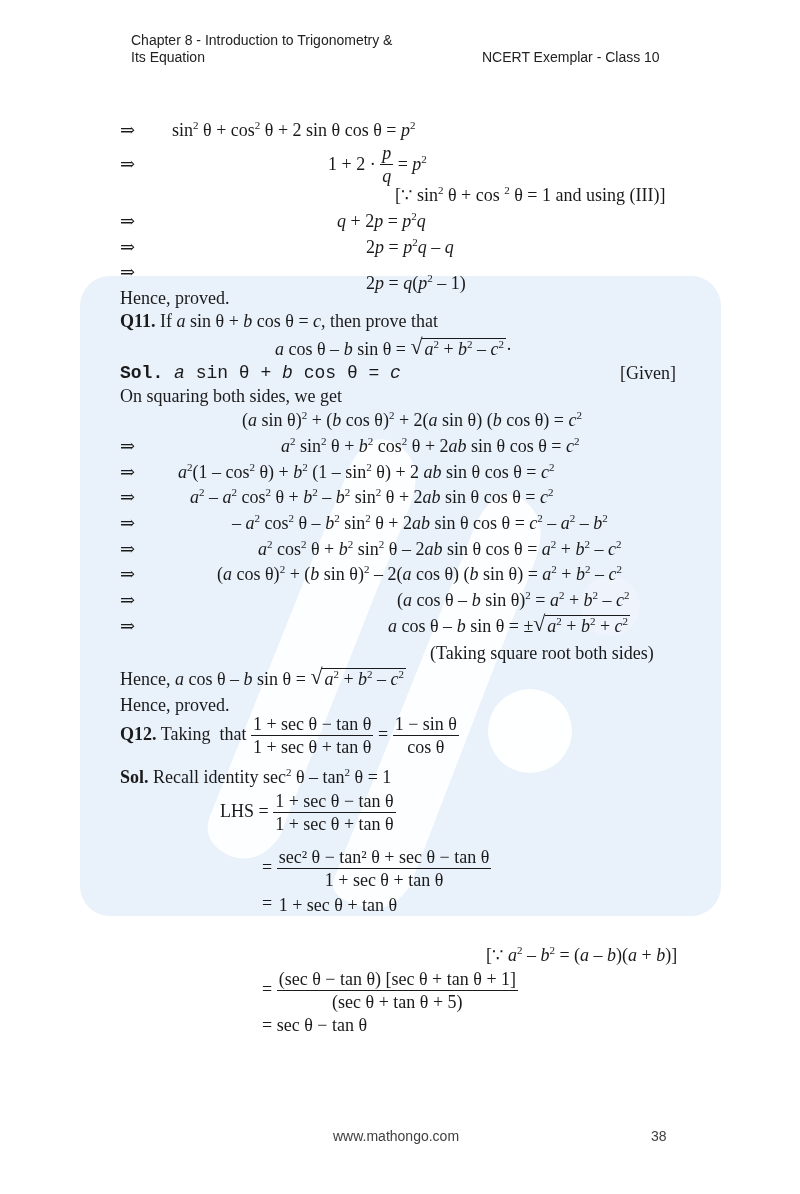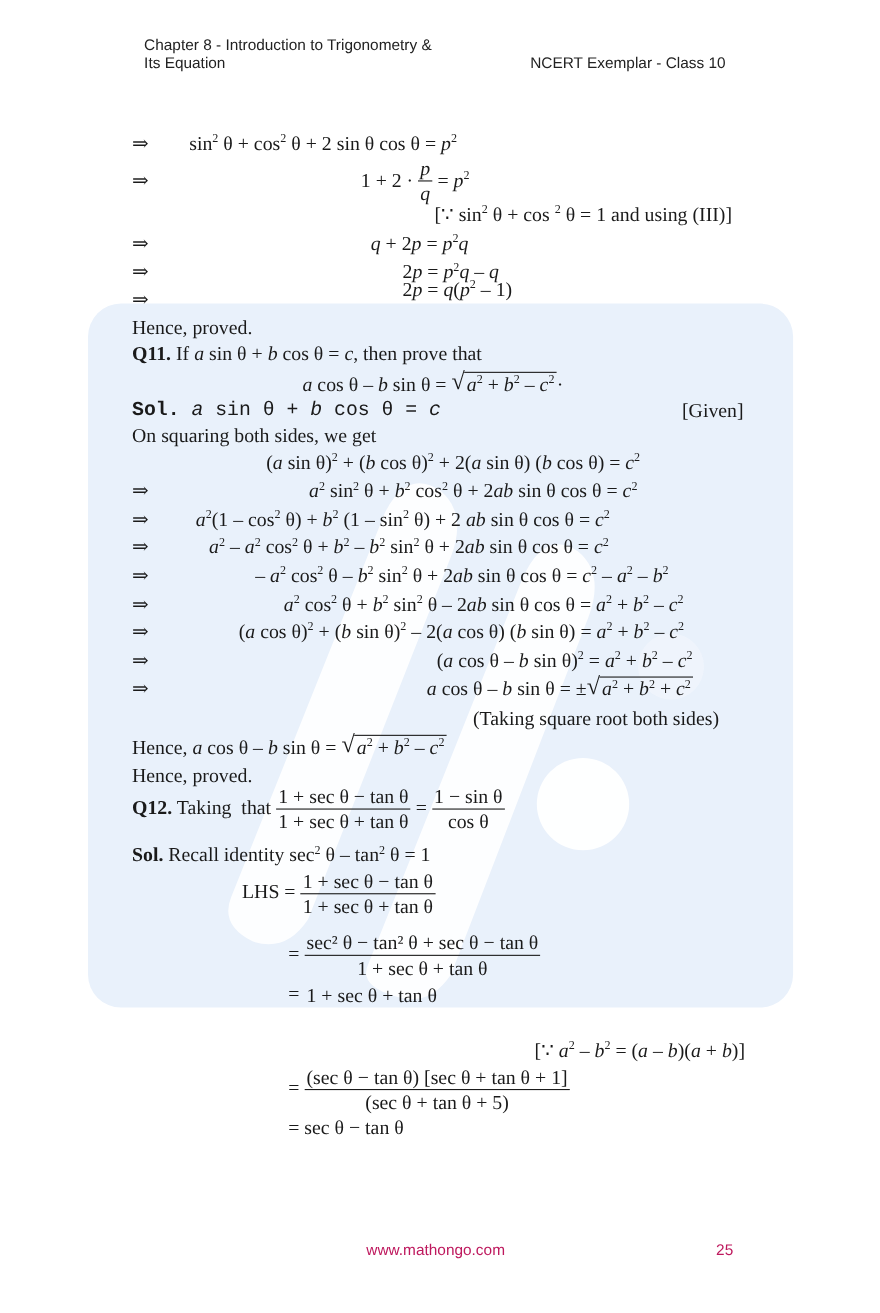--- a/index.html
+++ b/index.html
@@ -13,21 +13,21 @@
   .arr { position: absolute; left: 120px; font-size: 18px; line-height: 22px; }
   i { font-style: italic; }
   b { font-weight: bold; }
   sup { font-size: 11px; vertical-align: 7px; line-height: 0; }
   .frac { display: inline-block; vertical-align: middle; text-align: center; }
   .frac > span { display: block; padding: 0 2px; line-height: 22px; }
   .frac > span.num { border-bottom: 1.3px solid #1a1a1a; }
   .sqrt { display: inline-block; position: relative; padding-left: 12px; }
   .sqrt::before { content: "√"; position: absolute; left: 0; top: -2px; font-size: 22px; }
   .sqrt > span { border-top: 1.3px solid #1a1a1a; padding: 0 2px; }
-  .foot { position: absolute; font-family: "Liberation Sans", "DejaVu Sans", sans-serif; font-size: 14px; color: #be185d; }
+  .foot { position: absolute; font-family: "Liberation Sans", "DejaVu Sans", sans-serif; font-size: 14px; color: #404040; }
 </style>
 </head>
 <body>
 
 <div class="hdr" style="left:131px; top:32px;">
   <div>Chapter 8 - Introduction to Trigonometry &amp;</div>
   <div>Its Equation</div>
 </div>
 <div class="hdr" style="left:482px; top:49px;">NCERT Exemplar - Class 10</div>
 
@@ -49,21 +49,21 @@
   </div>
   <div class="ln" style="left:395px; top:184px;">[∵ sin<sup>2</sup> θ + cos <sup>2</sup> θ = 1 and using (III)]</div>
 
   <span class="arr" style="top:210px;">⇒</span>
   <div class="ln" style="left:337px; top:210px;"><i>q</i> + 2<i>p</i> = <i>p</i><sup>2</sup><i>q</i></div>
 
   <span class="arr" style="top:236px;">⇒</span>
   <div class="ln" style="left:366px; top:236px;">2<i>p</i> = <i>p</i><sup>2</sup><i>q</i> – <i>q</i></div>
 
   <span class="arr" style="top:261px;">⇒</span>
-  <div class="ln" style="left:366px; top:252px;">2<i>p</i> = <i>q</i>(<i>p</i><sup>2</sup> – 1)</div>
+  <div class="ln" style="left:366px; top:272px;">2<i>p</i> = <i>q</i>(<i>p</i><sup>2</sup> – 1)</div>
 
   <div class="ln" style="left:120px; top:287px;">Hence, proved.</div>
 </div>
 
 <div>
   <div class="ln" style="left:120px; top:310px;">
     <b>Q11.</b>
     <span>If</span>
     <i>a</i> sin θ + <i>b</i> cos θ = <i>c</i><span>, then prove that</span>
   </div>
@@ -158,13 +158,13 @@
     <span class="frac">
       <span class="num">(sec θ − tan θ) [sec θ + tan θ + 1]</span>
       <span>(sec θ + tan θ + 5)</span>
     </span>
   </div>
 
   <div class="ln" style="left:262px; top:1014px;">= sec θ − tan θ</div>
 </div>
 
 <div class="foot" style="left:333px; top:1128px;">www.mathongo.com</div>
-<div class="foot" style="left:651px; top:1128px;">25</div>
+<div class="foot" style="left:651px; top:1128px;">38</div>
 
 </body></html>

